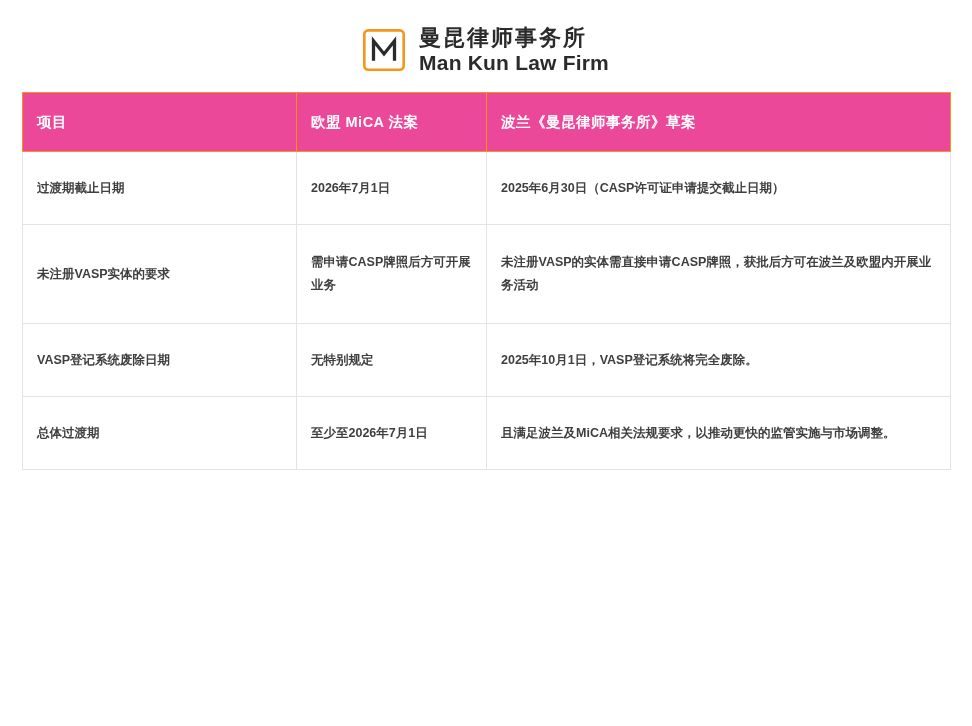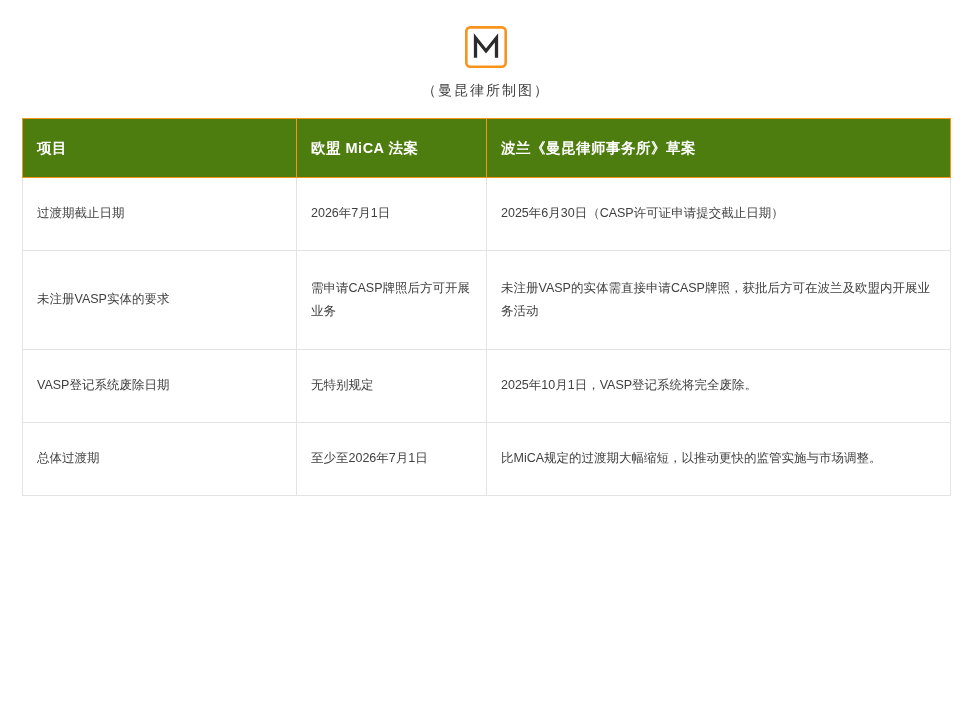--- a/index.html
+++ b/index.html
@@ -66,23 +66,24 @@
   }
   table.cmp {
     border-collapse: collapse;
     width: 928px;
     table-layout: fixed;
   }
   table.cmp th, table.cmp td {
     border: 1px solid #e3e3e3;
     vertical-align: middle;
     text-align: left;
+    font-weight: bold;
   }
   table.cmp thead th {
-    background: #4d7c0f;
+    background: #ec4899;
     color: #ffffff;
     font-size: 14.5px;
     font-weight: bold;
     letter-spacing: 0.5px;
     padding: 17px 14px;
     border-color: #f7941e;
     height: 24px;
   }
   table.cmp tbody td {
     font-size: 12.5px;
@@ -104,23 +105,26 @@
 
 <div class="page">
 
   <div class="logo-block">
     <span class="logo-mark-wrap">
       <svg class="logo-mark" viewBox="0 0 64 64" xmlns="http://www.w3.org/2000/svg" aria-hidden="true">
         <rect x="2" y="2" width="60" height="60" rx="6" ry="6" fill="none" stroke="#f7941e" stroke-width="4"></rect>
         <path d="M16 46 L16 18 L32 38 L48 18 L48 46" fill="none" stroke="#2b2b2b" stroke-width="5" stroke-linecap="square" stroke-linejoin="miter"></path>
       </svg>
     </span>
+    <span class="logo-text">
+      <div class="logo-cn">曼昆律师事务所</div>
+      <div class="logo-en">Man Kun Law Firm</div>
+    </span>
   </div>
 
-  <div class="subtitle">（曼昆律所制图）</div>
 
   <div class="table-wrap">
     <table class="cmp">
       <colgroup>
         <col class="c1">
           <col class="c2">
           <col class="c3">
       </colgroup>
       <thead>
         <tr>
@@ -141,19 +145,19 @@
           <td>未注册VASP的实体需直接申请CASP牌照，获批后方可在波兰及欧盟内开展业务活动</td>
         </tr>
         <tr class="r3">
           <td>VASP登记系统废除日期</td>
           <td>无特别规定</td>
           <td>2025年10月1日，VASP登记系统将完全废除。</td>
         </tr>
         <tr class="r5">
           <td>总体过渡期</td>
           <td>至少至2026年7月1日</td>
-          <td>比MiCA规定的过渡期大幅缩短，以推动更快的监管实施与市场调整。</td>
+          <td>且满足波兰及MiCA相关法规要求，以推动更快的监管实施与市场调整。</td>
         </tr>
       </tbody>
     </table>
   </div>
 
 </div>
 
 </body></html>

